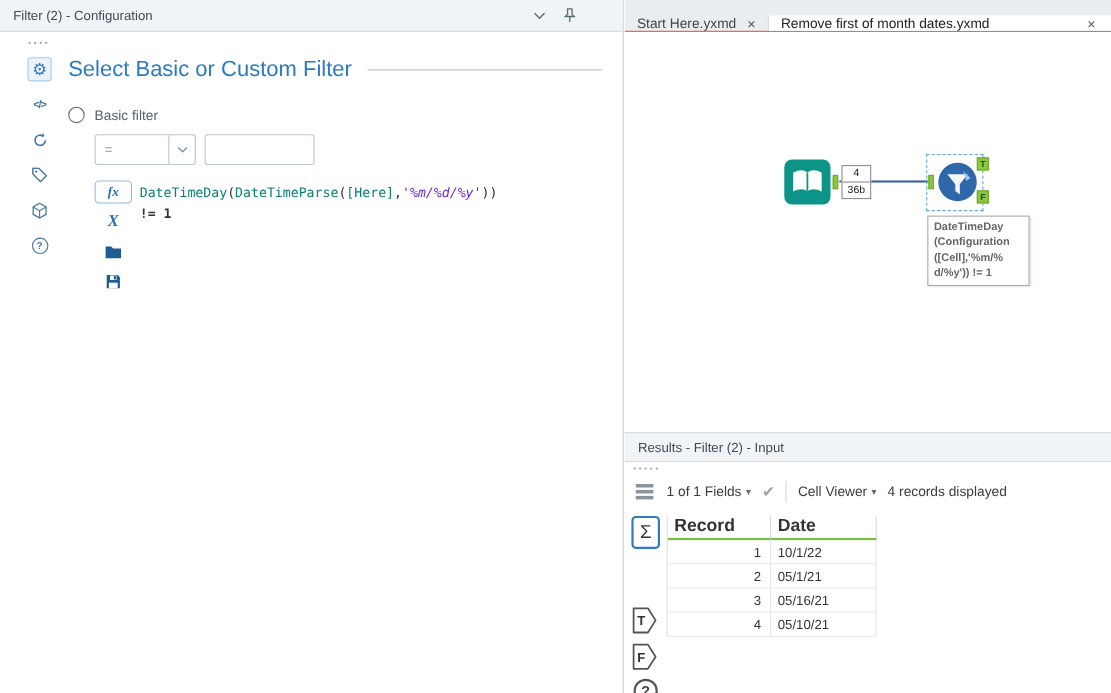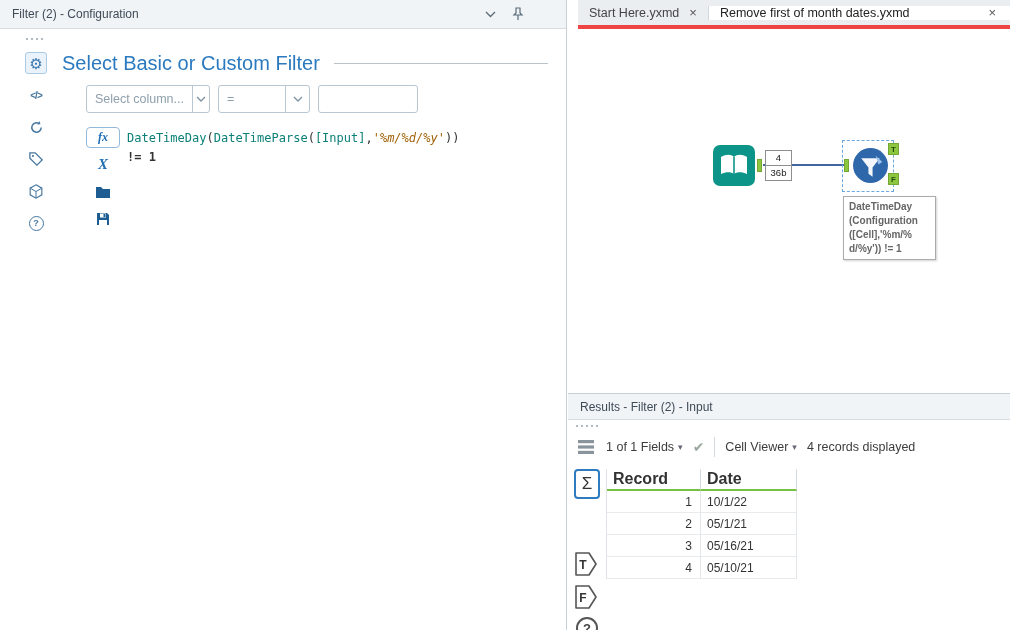--- a/index.html
+++ b/index.html
@@ -45,28 +45,28 @@
   .tb { width:100px; height:28px; border:1px solid #b9c7d2; border-radius:3px; padding:0 6px; font:inherit; color:#333; }
 
   .expr { display:flex; gap:7px; margin:14px 0 0 24px; }
   .expr-icons { display:flex; flex-direction:column; gap:6px; }
   .eicon { width:34px; height:21px; display:flex; align-items:center; justify-content:center; cursor:pointer; }
   .fx-box { border:1px solid #93b9da; border-radius:4px; color:#1f6fb5; font-family:"Liberation Serif", serif; font-style:italic; font-weight:bold; font-size:12px; }
   .x-glyph { font-family:"Liberation Serif", serif; font-style:italic; font-weight:bold; font-size:15px; color:#1f6fb5; }
   .expr-code { font-family:"DejaVu Sans Mono", monospace; font-size:12px; line-height:1.55; padding-top:2px; white-space:nowrap; }
   .c-fn  { color:#0c8077; }
   .c-fld { color:#0c8077; }
-  .c-str { color:#a16207; font-style:italic; }
+  .c-str { color:#6d28d9; font-style:italic; }
   .c-pl  { color:#333; }
   .c-op  { color:#333; font-weight:bold; }
   .c-num { color:#333; font-weight:bold; }
 
   
   #rightpane { position:absolute; left:568px; top:0; width:442px; height:630px; }
-  .tabbar { height:29px; background:#ebeef1; border-bottom:4px solid #ef4444; display:flex; align-items:center; font-size:12.5px; color:#444;margin-left:10px; }
+  .tabbar { height:29px; background:#ebeef1; border-bottom:1px solid #ef4444; display:flex; align-items:flex-end; font-size:12.5px; color:#444; }
   .tab { display:flex; align-items:center; gap:10px; padding:0 11px; cursor:pointer; border-right:1px solid #d2d7dc; }
   .tab.active { background:#fff; color:#222; flex:1; justify-content:space-between; border-right:none; padding-right:14px; }
   .tab-close { font-size:13px; color:#555; line-height:1; cursor:pointer; }
 
   .canvas { position:absolute; top:29px; left:0; width:442px; height:364px; background:#fff; }
 
   .tool-icon { position:absolute; cursor:pointer; }
   .anchor { position:absolute; width:5px; height:13px; background:#8dc63f; border:1px solid #74a833; cursor:pointer; }
   .anchor-lbl { position:absolute; width:11px; height:12px; background:#8dc63f; border:1px solid #74a833; font-size:8px; font-weight:bold; color:#234d10; display:flex; align-items:center; justify-content:center; cursor:pointer; }
   .wire { position:absolute; left:195px; top:135px; width:83px; height:2px; background:#41659f; }
@@ -158,30 +158,26 @@
           <span class="help-circle">?</span>
         </span>
     </div>
 
     <div class="cfg-content">
       <div class="heading">
         <h1>Select Basic or Custom Filter</h1>
         <div class="rule"></div>
       </div>
 
+      <div class="radio-row">
+        <span class="radio"></span>
+        <span class="radio-label">Basic filter</span>
+      </div>
 
       <div class="controls-row">
-        <div class="dd dd1">
-          <span class="dd-text">Select column...</span>
-          <span class="chev">
-            <svg width="10" height="6" viewBox="0 0 10 6">
-                <path d="M1 1l4 4 4-4" fill="none" stroke="#7d92a2" stroke-width="1.3"></path>
-              </svg>
-          </span>
-        </div>
         <div class="dd dd2">
           <span class="dd-text">=</span>
           <span class="chev">
             <svg width="10" height="6" viewBox="0 0 10 6">
                 <path d="M1 1l4 4 4-4" fill="none" stroke="#7d92a2" stroke-width="1.3"></path>
               </svg>
           </span>
         </div>
         <input class="tb" style="">
       </div>
@@ -201,21 +197,21 @@
           <span class="eicon">
             <svg width="14" height="14" viewBox="0 0 14 14">
                 <path d="M1 1h10l2 2v10H1z" fill="#1d5d92"></path>
                 <rect x="3" y="8" width="8" height="5" fill="#fff"></rect>
                 <rect x="4" y="1.5" width="6" height="4" fill="#fff"></rect>
                 <rect x="7.5" y="2" width="2" height="3" fill="#1d5d92"></rect>
               </svg>
           </span>
         </div>
         <div class="expr-code">
-          <div><span class="c-fn">DateTimeDay</span><span class="c-pl">(</span><span class="c-fn">DateTimeParse</span><span class="c-pl">(</span><span class="c-fld">[Input]</span><span class="c-pl">,</span><span class="c-str">'%m/%d/%y'</span><span class="c-pl">))</span></div>
+          <div><span class="c-fn">DateTimeDay</span><span class="c-pl">(</span><span class="c-fn">DateTimeParse</span><span class="c-pl">(</span><span class="c-fld">[Here]</span><span class="c-pl">,</span><span class="c-str">'%m/%d/%y'</span><span class="c-pl">))</span></div>
           <div><span class="c-op">!= </span><span class="c-num">1</span></div>
         </div>
       </div>
     </div>
   </div>
 
   <div id="rightpane">
 
     <div class="tabbar">
       <div class="tab">

